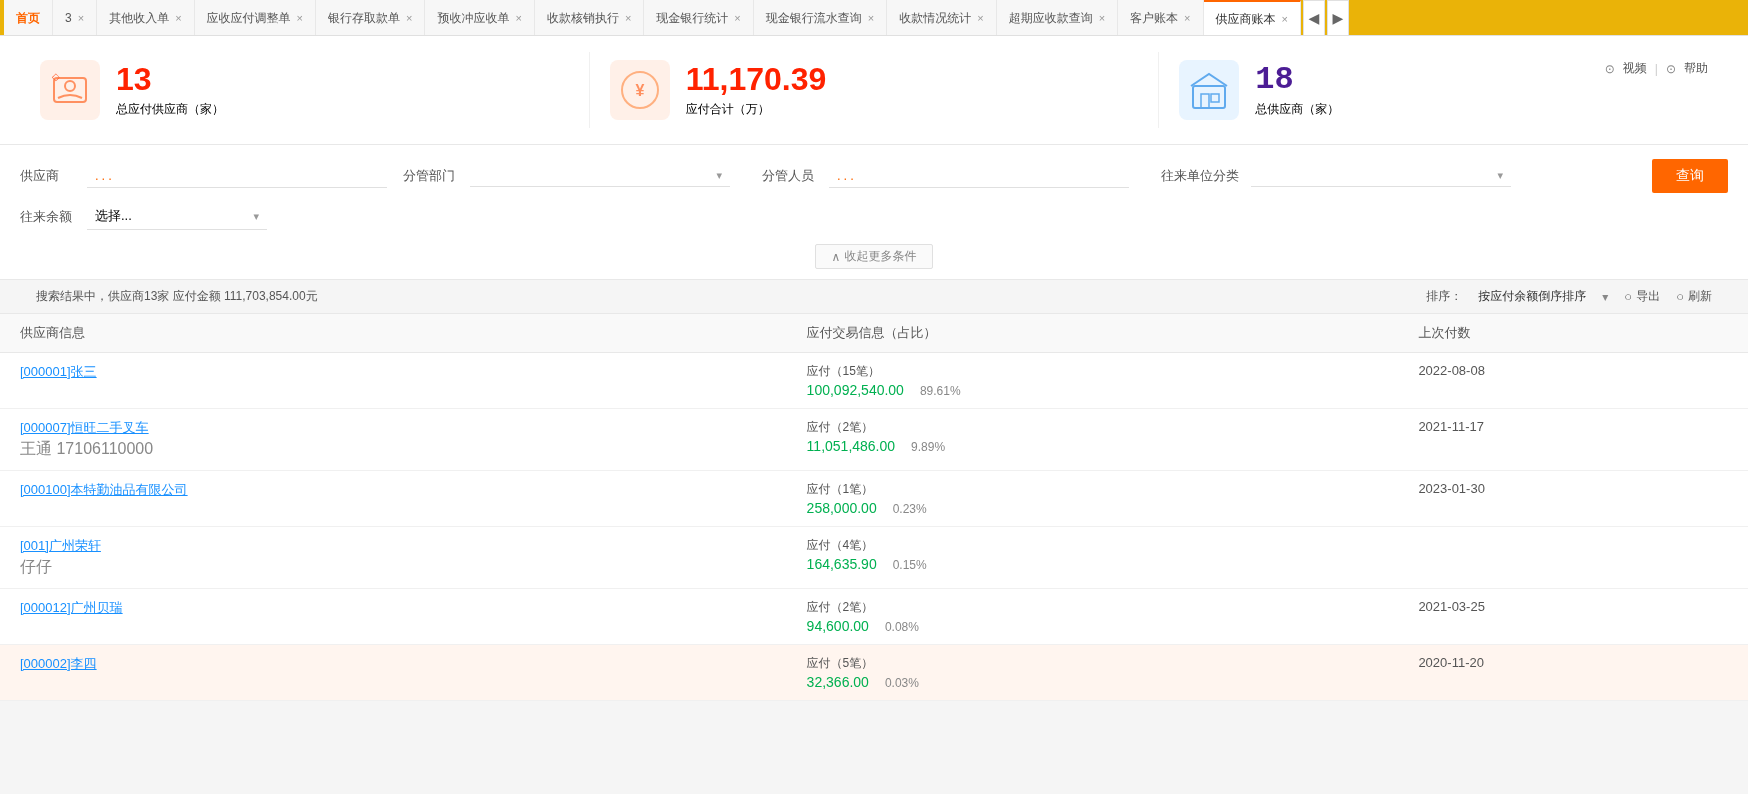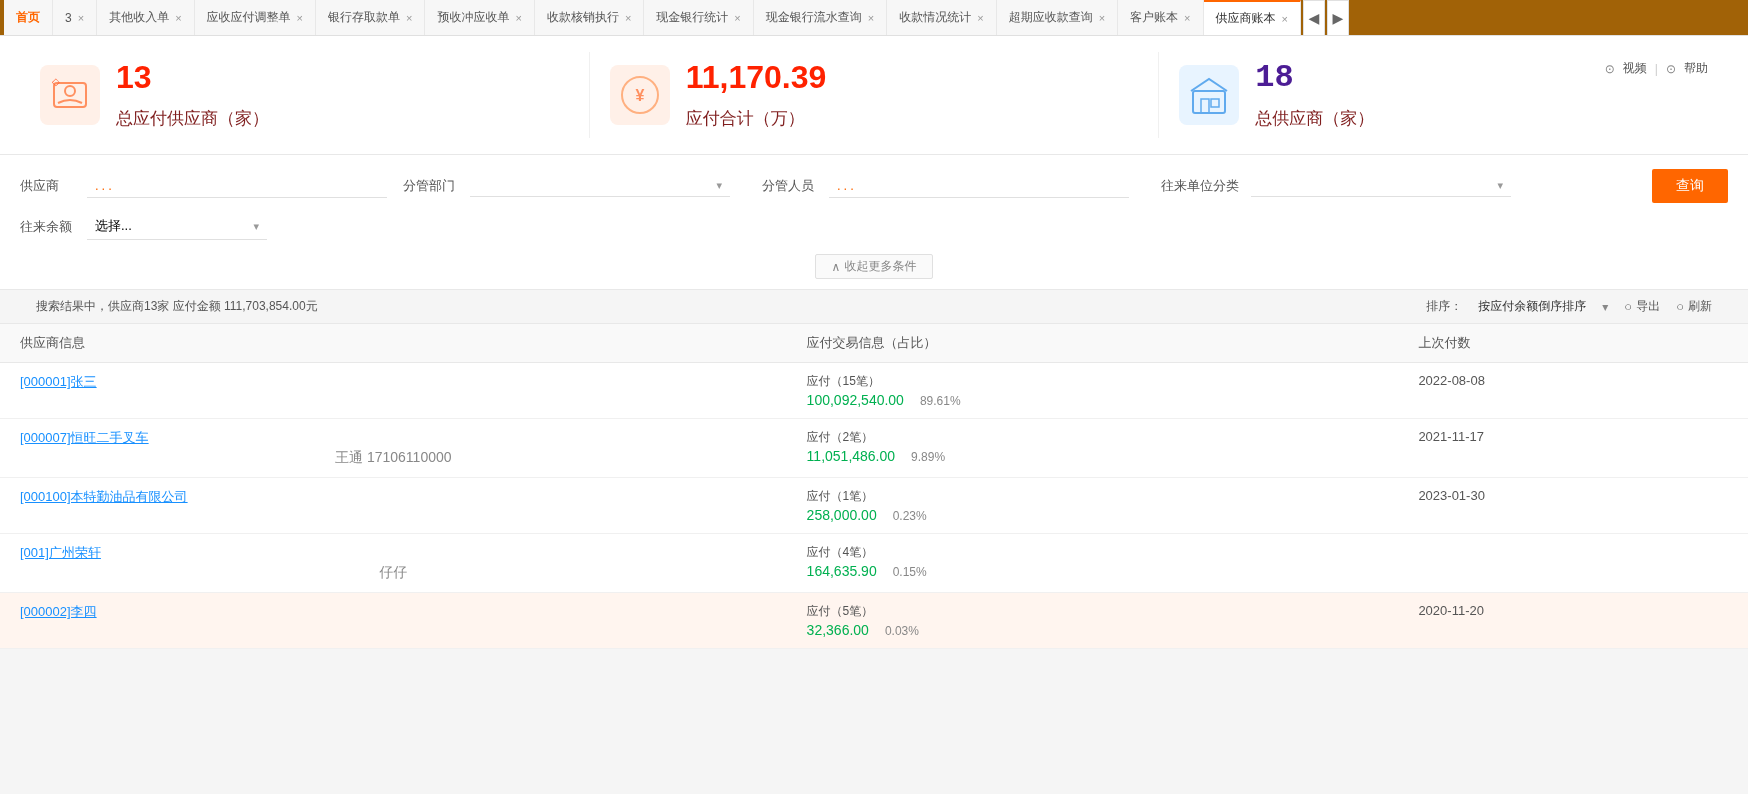--- a/index.html
+++ b/index.html
@@ -1,22 +1,22 @@
 <!DOCTYPE html>
 <html><head>
   <meta charset="utf-8">
   <style>
     * { margin: 0; padding: 0; box-sizing: border-box; }
     body { font-family: 'Microsoft YaHei', Arial, sans-serif; font-size: 13px; background: #f5f5f5; color: #333; width: 1748px; min-height: 794px; overflow-x: hidden; }
 
     
     .tab-bar {
       display: flex;
-      align-items: center;
-      background: #a16207;
+      align-items: flex-start;
+      background: #eab308;
       border-bottom: 1px solid #e0e0e0;
       height: 36px;
       padding: 0 4px;
       overflow: hidden;
     }
     .tab-item {
       display: flex;
       align-items: center;
       padding: 0 12px;
       height: 36px;
@@ -87,21 +87,21 @@
     .icon-supplier { background: #fff0e8; }
     .icon-amount { background: #fff0e8; }
     .icon-store { background: #e8f4ff; }
     .summary-text { display: flex; flex-direction: column; }
     .summary-number {
       font-size: 32px;
       font-weight: bold;
       color: #ff2200;
       line-height: 1.1;
     }
-    .summary-label { font-size: 17px; color: #7f1d1d; margin-top: 12px; }
+    .summary-label { font-size: 12px; color: #000000; margin-top: 4px; }
     .top-right-links {
       position: absolute;
       top: 8px;
       right: 20px;
       font-size: 12px;
       color: #666;
       display: flex;
       gap: 8px;
       align-items: center;
     }
@@ -237,21 +237,21 @@
       padding: 10px 20px;
       font-size: 13px;
       vertical-align: top;
     }
     .supplier-link {
       color: #1890ff;
       text-decoration: underline;
       cursor: pointer;
       font-size: 13px;
     }
-    .supplier-sub { font-size: 14px; color: #888; margin-top: 2px; text-align: center; }
+    .supplier-sub { font-size: 16px; color: #888; margin-top: 2px; }
     .tx-label { font-size: 12px; color: #555; }
     .tx-amount { font-size: 14px; color: #00b050; font-weight: 500; cursor: pointer; margin-top: 2px; }
     .tx-percent { font-size: 12px; color: #888; margin-left: 16px; display: inline-block; }
     .last-pay { font-size: 13px; color: #555; }
 
     .col-supplier { width: 45%; }
     .col-tx { width: 35%; }
     .col-lastpay { width: 20%; }
   </style>
 </head>
@@ -471,20 +471,31 @@
           <td class="col-supplier"><span class="supplier-link">[001]广州荣轩</span><div class="supplier-sub">仔仔</div></td>
           <td class="col-tx">
             <div class="tx-label">应付（4笔）</div>
             <div style="display: flex; align-items: baseline;">
               <span class="tx-amount">164,635.90</span>
               <span class="tx-percent">0.15%</span>
             </div>
           </td>
           <td class="col-lastpay last-pay"></td>
         </tr>
+        <tr>
+          <td class="col-supplier"><span class="supplier-link">[000012]广州贝瑞</span></td>
+          <td class="col-tx">
+            <div class="tx-label">应付（2笔）</div>
+            <div style="display: flex; align-items: baseline;">
+              <span class="tx-amount">94,600.00</span>
+              <span class="tx-percent">0.08%</span>
+            </div>
+          </td>
+          <td class="col-lastpay last-pay">2021-03-25</td>
+        </tr>
         <tr class="highlighted">
           <td class="col-supplier"><span class="supplier-link">[000002]李四</span></td>
           <td class="col-tx">
             <div class="tx-label">应付（5笔）</div>
             <div style="display: flex; align-items: baseline;">
               <span class="tx-amount">32,366.00</span>
               <span class="tx-percent">0.03%</span>
             </div>
           </td>
           <td class="col-lastpay last-pay">2020-11-20</td>

